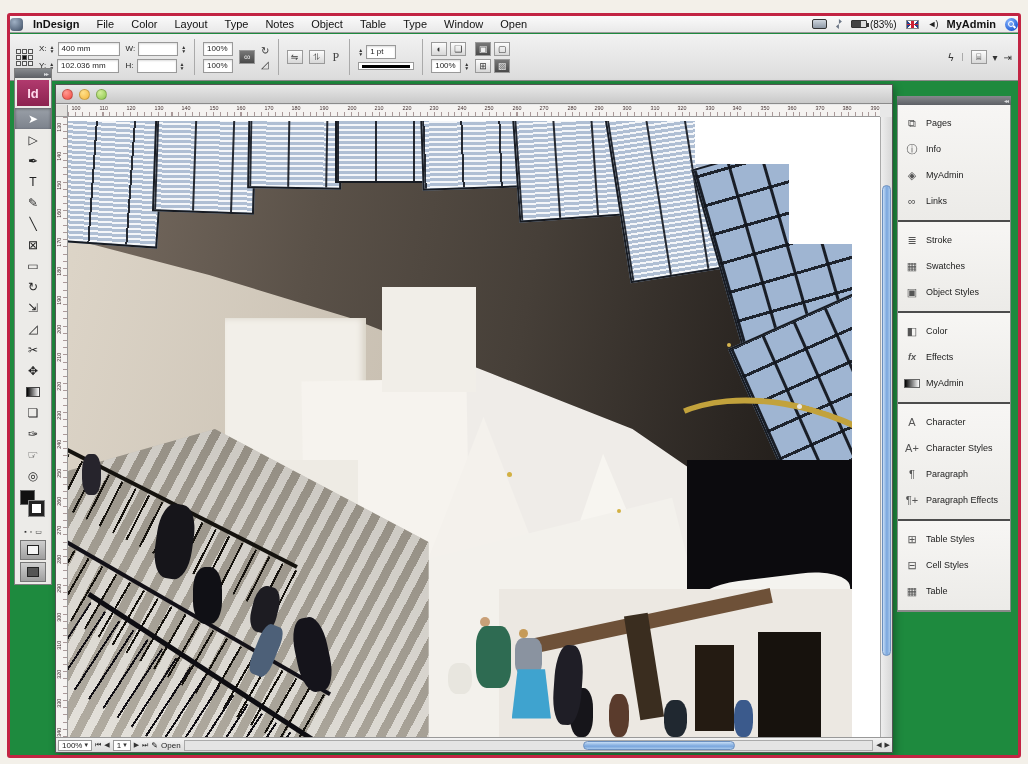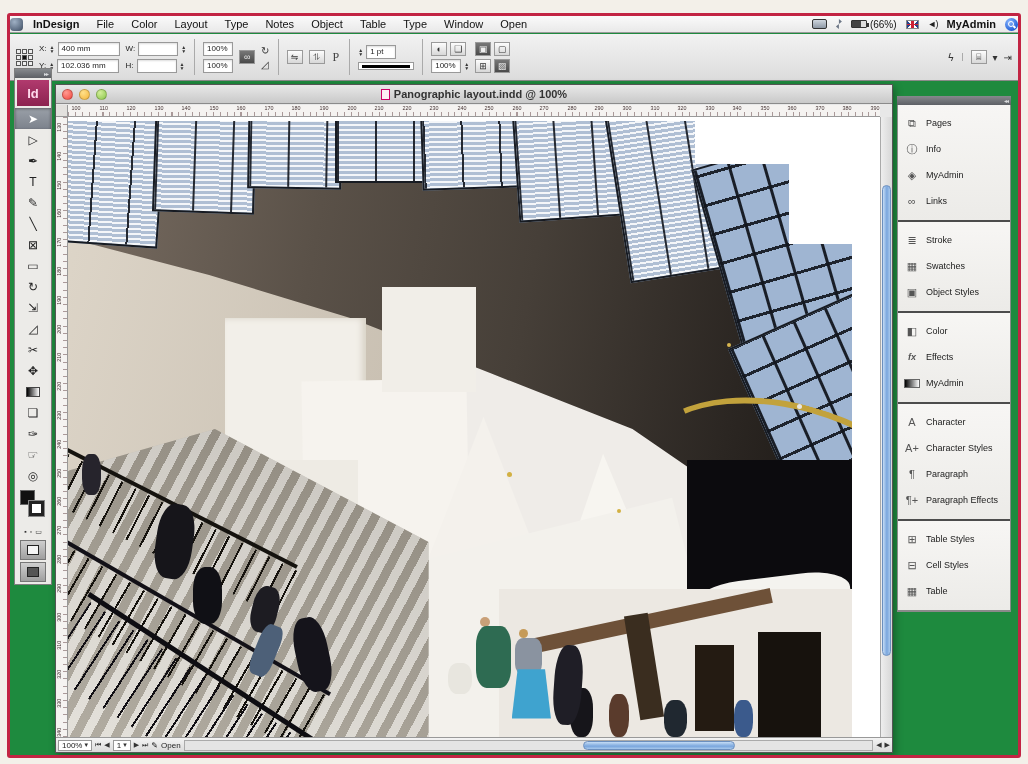--- a/index.html
+++ b/index.html
@@ -151,21 +151,21 @@
         <span class="menu-item">Table</span>
         <span class="menu-item">Type</span>
         <span class="menu-item">Window</span>
         <span class="menu-item">Open</span>
       </div>
     <div class="menu-status">
       <span class="display-icon"></span>
       <span class="bt-icon"></span>
       <span class="battery">
         <span class="battery-shape"></span>
-        <span>(66%)</span>
+        <span>(83%)</span>
       </span>
       <span class="flag-gb"></span>
       <span class="speaker-glyph">◄)</span>
       <span class="menu-user">MyAdmin</span>
       <span class="spotlight"></span>
     </div>
   </div>
 
   <div class="controlbar">
     <div class="proxy">
@@ -339,21 +339,20 @@
       </div>
   </div>
 
   <div class="window">
     <div class="titlebar">
       <div class="traffic">
         <span class="light close"></span>
         <span class="light min"></span>
         <span class="light zoom"></span>
       </div>
-      <div class="title-wrap"><span class="doc-icon"></span><span>Panographic layout.indd @ 100%</span></div>
     </div>
     <div class="ruler-corner"></div>
     <div class="hruler" id="hruler">
         <span style="left: 3px;">100</span>
         <span style="left: 30.55px;">110</span>
         <span style="left: 58.1px;">120</span>
         <span style="left: 85.65px;">130</span>
         <span style="left: 113.2px;">140</span>
         <span style="left: 140.75px;">150</span>
         <span style="left: 168.3px;">160</span>

